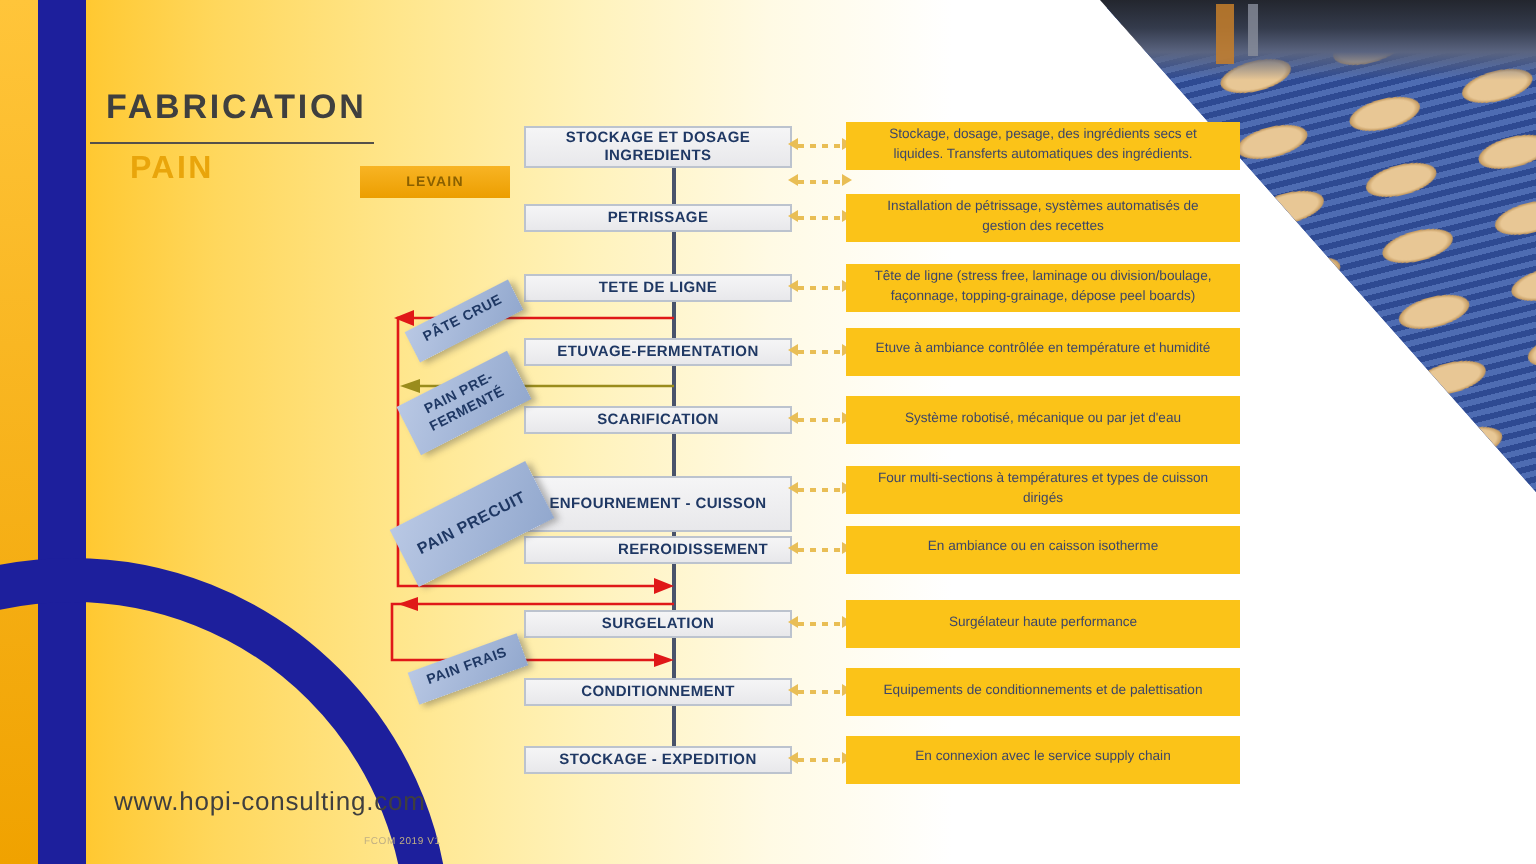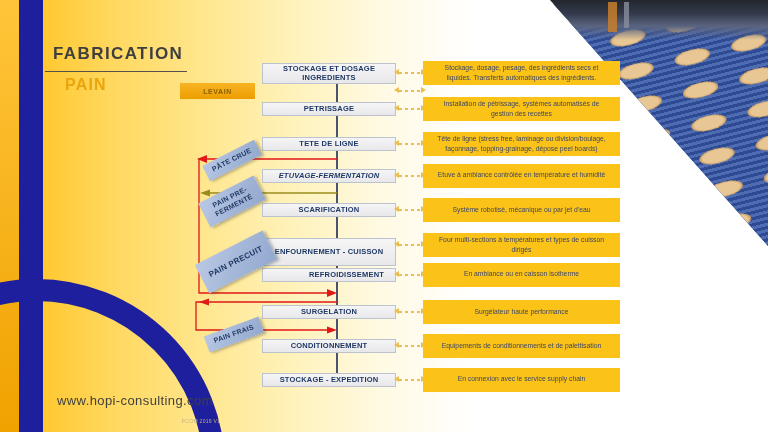--- a/index.html
+++ b/index.html
@@ -126,21 +126,21 @@
       <div class="desc-box" style="top: 97px;">Installation de pétrissage, systèmes automatisés de gestion des recettes</div>
     </div>
 
     <div class="step-row">
       <div class="step-box" style="top: 136.5px; height: 14px;">TETE DE LIGNE</div>
       <div class="dash-connector" style="top: 142.5px;"></div>
       <div class="desc-box" style="top: 131.5px;">Tête de ligne (stress free, laminage ou division/boulage, façonnage, topping-grainage, dépose peel boards)</div>
     </div>
 
     <div class="step-row">
-      <div class="step-box" style="top: 168.5px; height: 14px; font-style: italic;">ETUVAGE-FERMENTATION</div>
+      <div class="step-box" style="top: 168.5px; height: 14px;">ETUVAGE-FERMENTATION</div>
       <div class="dash-connector" style="top: 174.5px;"></div>
       <div class="desc-box" style="top: 163.5px;">Etuve à ambiance contrôlée en température et humidité</div>
     </div>
 
     <div class="step-row">
       <div class="step-box" style="top: 203px; height: 14px;">SCARIFICATION</div>
       <div class="dash-connector" style="top: 209px;"></div>
       <div class="desc-box" style="top: 198px;">Système robotisé, mécanique ou par jet d'eau</div>
     </div>
 

